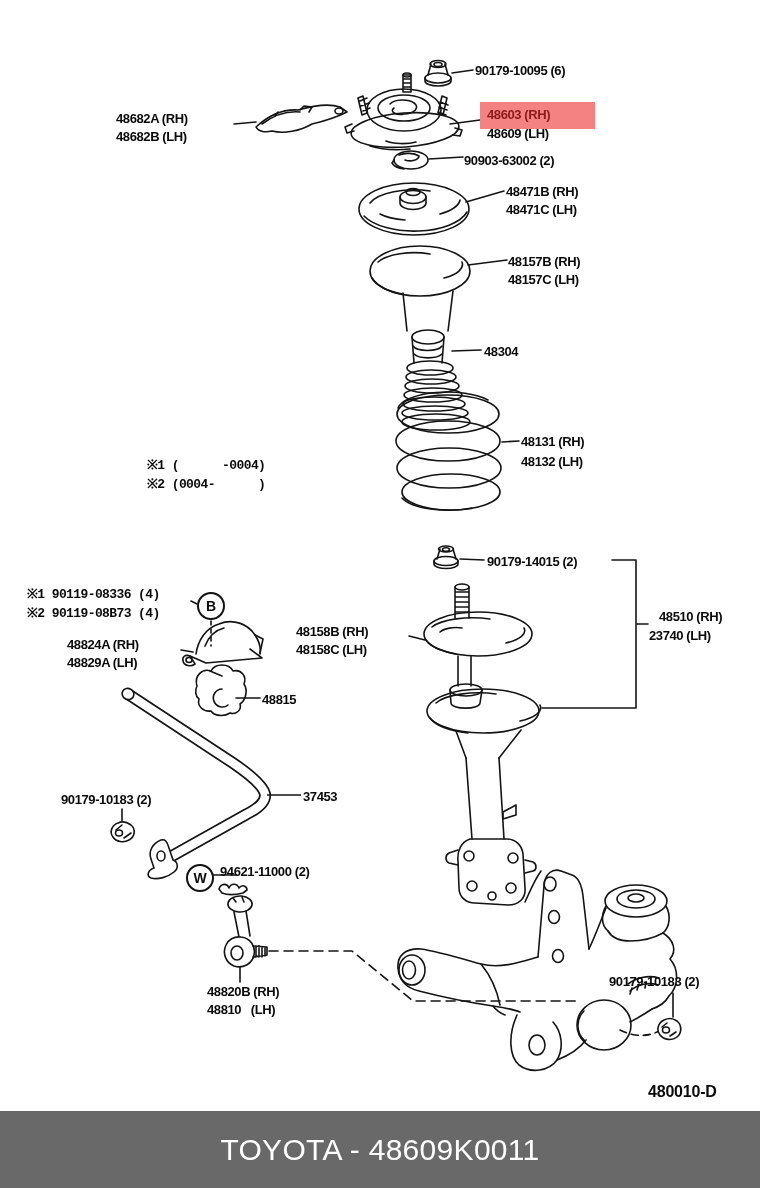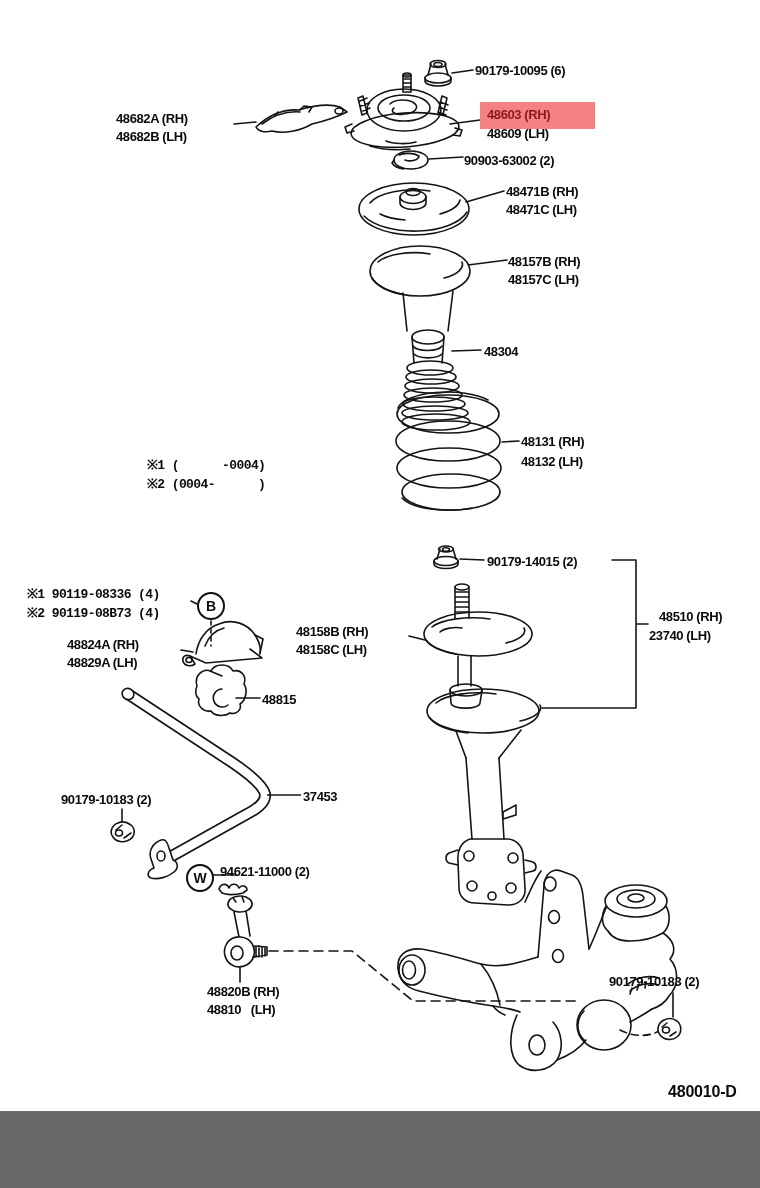--- a/index.html
+++ b/index.html
@@ -260,18 +260,19 @@
   <div class="lbl" style="left:296px;top:623px">48158B (RH)</div>
   <div class="lbl" style="left:296px;top:641px">48158C (LH)</div>
   <div class="lbl" style="left:262px;top:691px">48815</div>
   <div class="lbl" style="left:61px;top:791px">90179-10183 (2)</div>
   <div class="lbl" style="left:303px;top:788px">37453</div>
   <div class="pcircle" style="left:186px;top:864px">W</div>
   <div class="lbl" style="left:220px;top:863px">94621-11000 (2)</div>
   <div class="lbl" style="left:207px;top:983px">48820B (RH)</div>
   <div class="lbl" style="left:207px;top:1001px">48810   (LH)</div>
   <div class="lbl" style="left:609px;top:973px">90179-10183 (2)</div>
-  <div class="code" style="left:668px;top:1083px">480010-D</div>
+  <div class="code" style="left:648px;top:1083px">480010-D</div>
 
   <div id="footer">
+    <span>TOYOTA - 48609K0011</span>
   </div>
 
 </div>
 
 </body></html>

